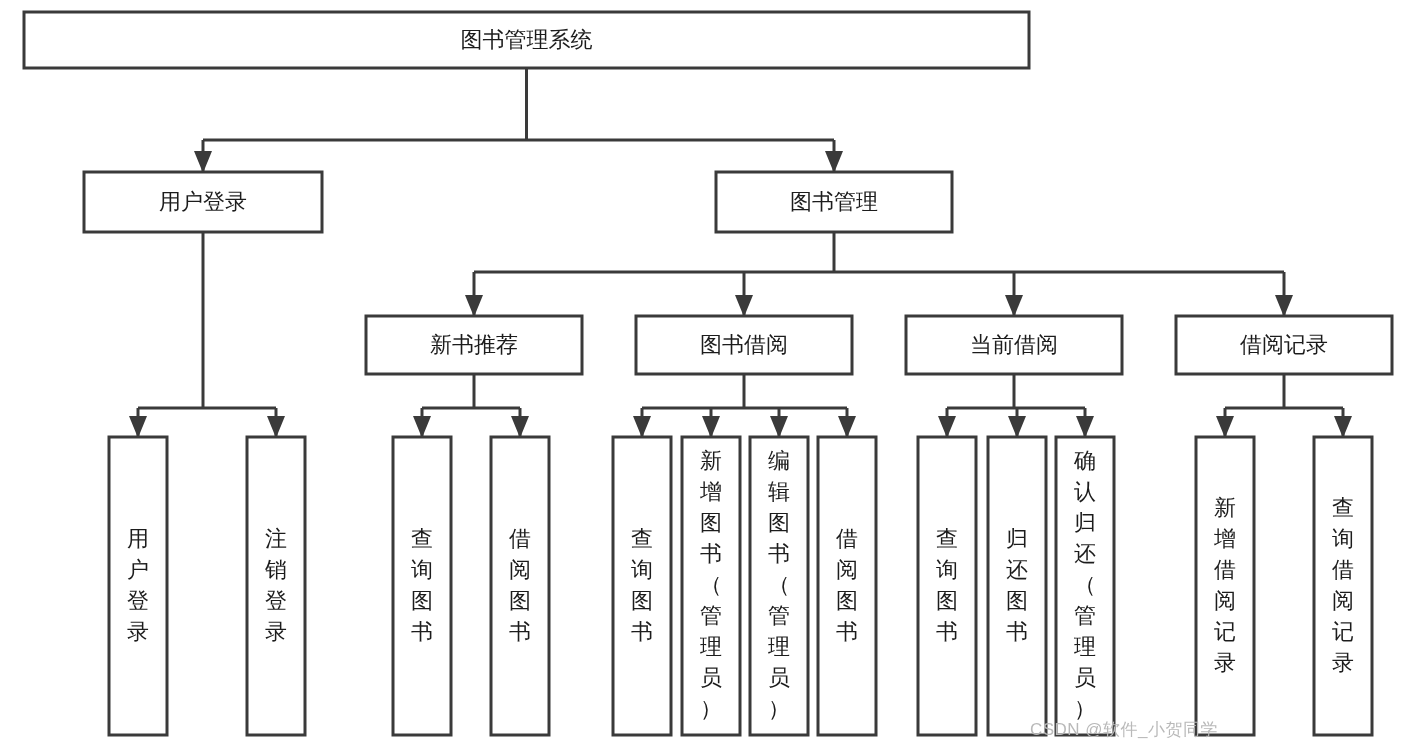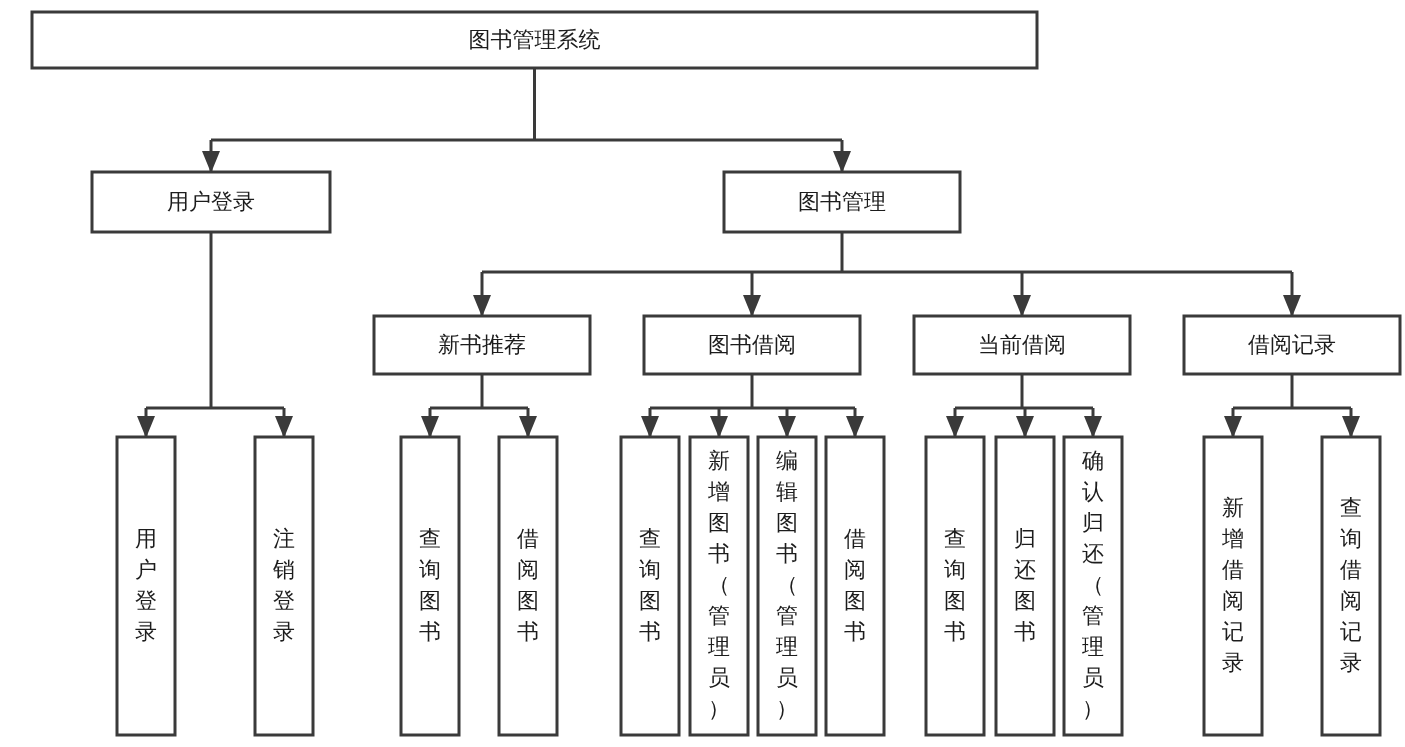--- a/index.html
+++ b/index.html
@@ -9,21 +9,21 @@
   }
   body {
     width: 1405px;
     height: 747px;
     font-family: "Liberation Sans", "DejaVu Sans", sans-serif;
     overflow: hidden;
     position: relative;
   }
   #diagram-root {
     position: absolute;
-    left: 12px; top: 0;
+    left: 4px; top: 0;
     width: 1226px;
     height: 747px;
   }
   svg.tree {
     display: block;
     width: 1405px;
     height: 747px;
   }
   .node-box {
     fill: #ffffff;
@@ -200,13 +200,14 @@
         <g>
           <rect x="1192" y="437" width="58" height="298" class="node-box"></rect>
           <text x="1221" class="node-label-v"><tspan x="1221" y="514.5">新</tspan><tspan x="1221" y="545.5">增</tspan><tspan x="1221" y="576.5">借</tspan><tspan x="1221" y="607.5">阅</tspan><tspan x="1221" y="638.5">记</tspan><tspan x="1221" y="669.5">录</tspan></text>
         </g>
         <g>
           <rect x="1310" y="437" width="58" height="298" class="node-box"></rect>
           <text x="1339" class="node-label-v"><tspan x="1339" y="514.5">查</tspan><tspan x="1339" y="545.5">询</tspan><tspan x="1339" y="576.5">借</tspan><tspan x="1339" y="607.5">阅</tspan><tspan x="1339" y="638.5">记</tspan><tspan x="1339" y="669.5">录</tspan></text>
         </g>
       </g>
   </svg>
+  <div class="watermark">CSDN @软件_小贺同学</div>
 </div>
 
 </body></html>

